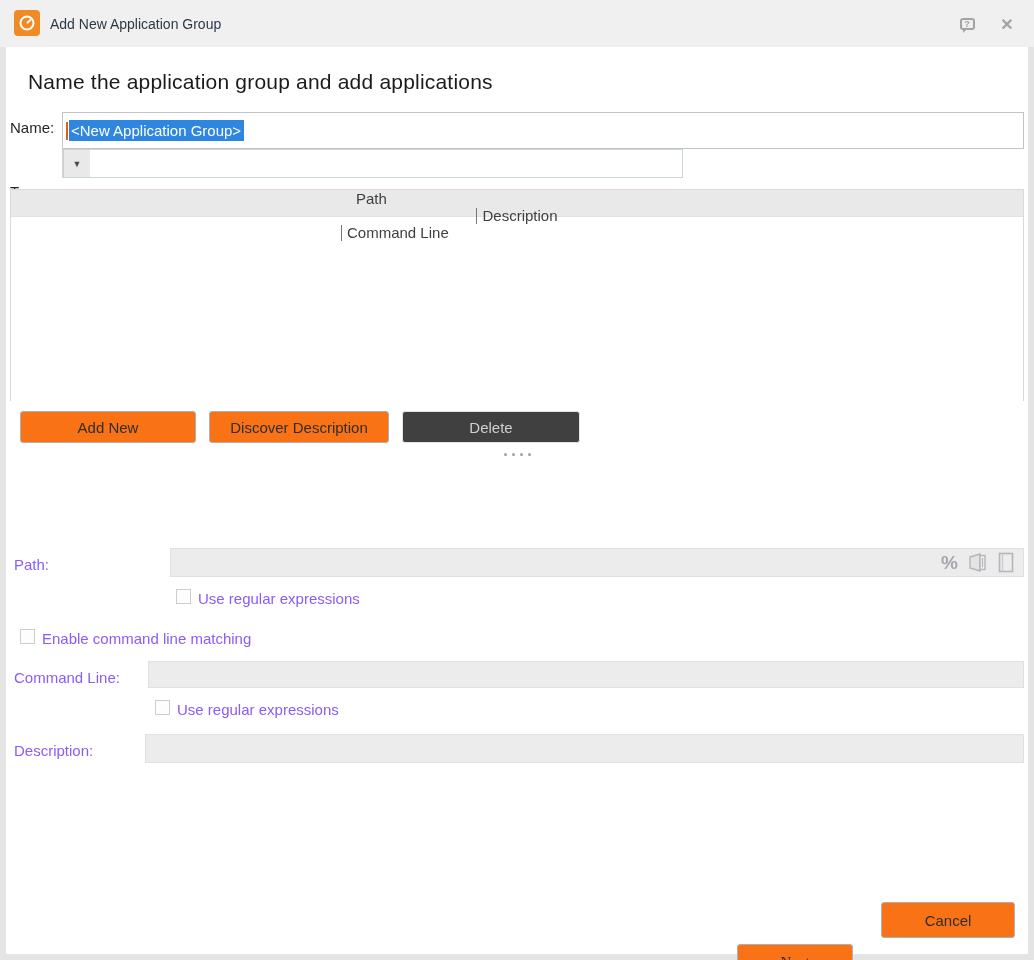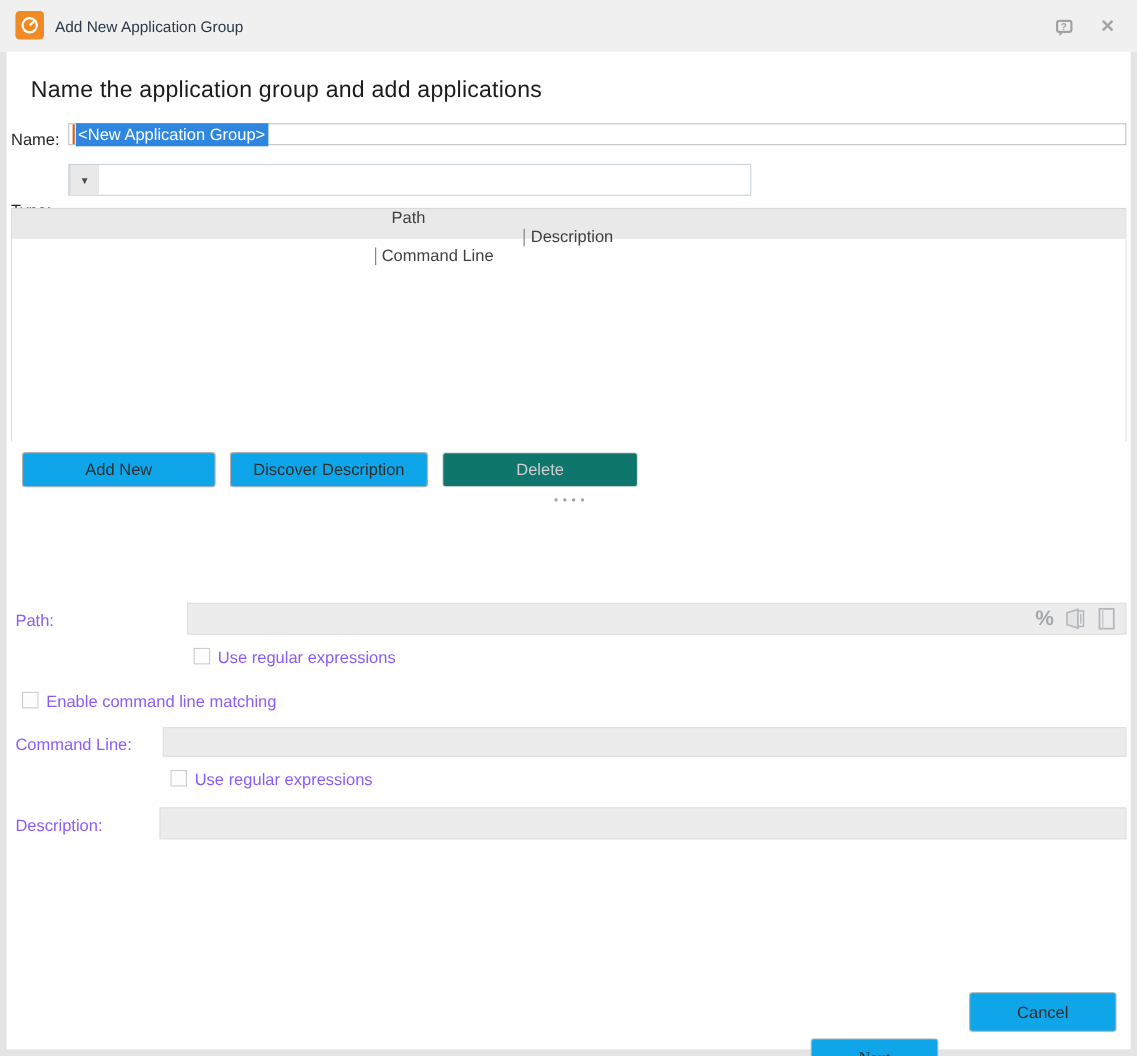--- a/index.html
+++ b/index.html
@@ -29,21 +29,21 @@
   .frame-right { left:1028px; top:47px; width:6px; height:913px; background:#e4e4e4; }
   .frame-bottom{ left:0; top:954px; width:1034px; height:6px; background:#e4e4e4; }
 
   
   .heading { left:28px; top:70px; font-size:21px; color:#1b1b1b; letter-spacing:0.2px; }
 
   
   .lbl { font-size:15px; color:#262626; }
   .lbl-dis { font-size:15px; color:#8b5cf6; }
 
-  .name-input { left:62px; top:112px; width:962px; height:20px; background:#fff;
+  .name-input { left:62px; top:112px; width:962px; height:37px; background:#fff;
                 border:1px solid #c3c3c3; display:flex; align-items:center;
                 padding-left:3px; }
   .caret { width:2px; height:18px; background:#d9631e; margin-right:1px; }
   .sel-text { background:#2e86e0; color:#ffffff; font-size:15px; padding:2px 3px 2px 2px; }
 
   .type-select { left:62px; top:149px; width:621px; height:29px; background:#fff;
                  border:1px solid #c9d6de; display:flex; align-items:center; }
   .type-value { flex:1; font-size:15px; color:#1f1f1f; padding-left:6px; }
   .dd-btn { width:27px; height:100%; background:#e9e9e9; border-left:1px solid #cfcfcf;
             display:flex; align-items:center; justify-content:center;
@@ -56,24 +56,24 @@
                 border-bottom:1px solid #e2e2e2;flex-direction:column; }
   .th { font-size:15px; color:#3f3f3f; display:flex; align-items:center; height:100%; }
   .th .pipe { width:1px; height:16px; background:#777; margin-right:5px; }
   .th-path { width:338px; padding-left:8px; }
   .th-cmd  { width:352px; }
   .th-desc { flex:1; }
   .end-pipe { width:1px; height:16px; background:#777; margin-right:2px; }
   .tbl-body { height:184px; background:#fff; }
 
   
-  .btn { background:#0ea5e9; border:1px solid #b0b0b0; border-radius:3px;
+  .btn { background:#f97316; border:1px solid #b0b0b0; border-radius:3px;
          font-size:15px; color:#2e2e2e; display:flex; align-items:center;
          justify-content:center; cursor:default; }
-  .btn-dis { background:#0f766e; border:1px solid #e3e3e3; color:#cfcfcf; }
+  .btn-dis { background:#404040; border:1px solid #e3e3e3; color:#cfcfcf; }
 
   .grip { left:504px; top:453px; display:flex; gap:5px; }
   .grip i { width:3px; height:3px; border-radius:50%; background:#97a3b4; display:block; }
 
   
   .field-dis { background:#ececec; border:1px solid #e0e0e0; }
   .path-field { left:170px; top:548px; width:854px; height:29px;
                 display:flex; align-items:center; justify-content:flex-end;
                 gap:10px; padding-right:8px; }
   .pct { font-size:19px; color:#a3a6ab; font-weight:bold; line-height:1; }

